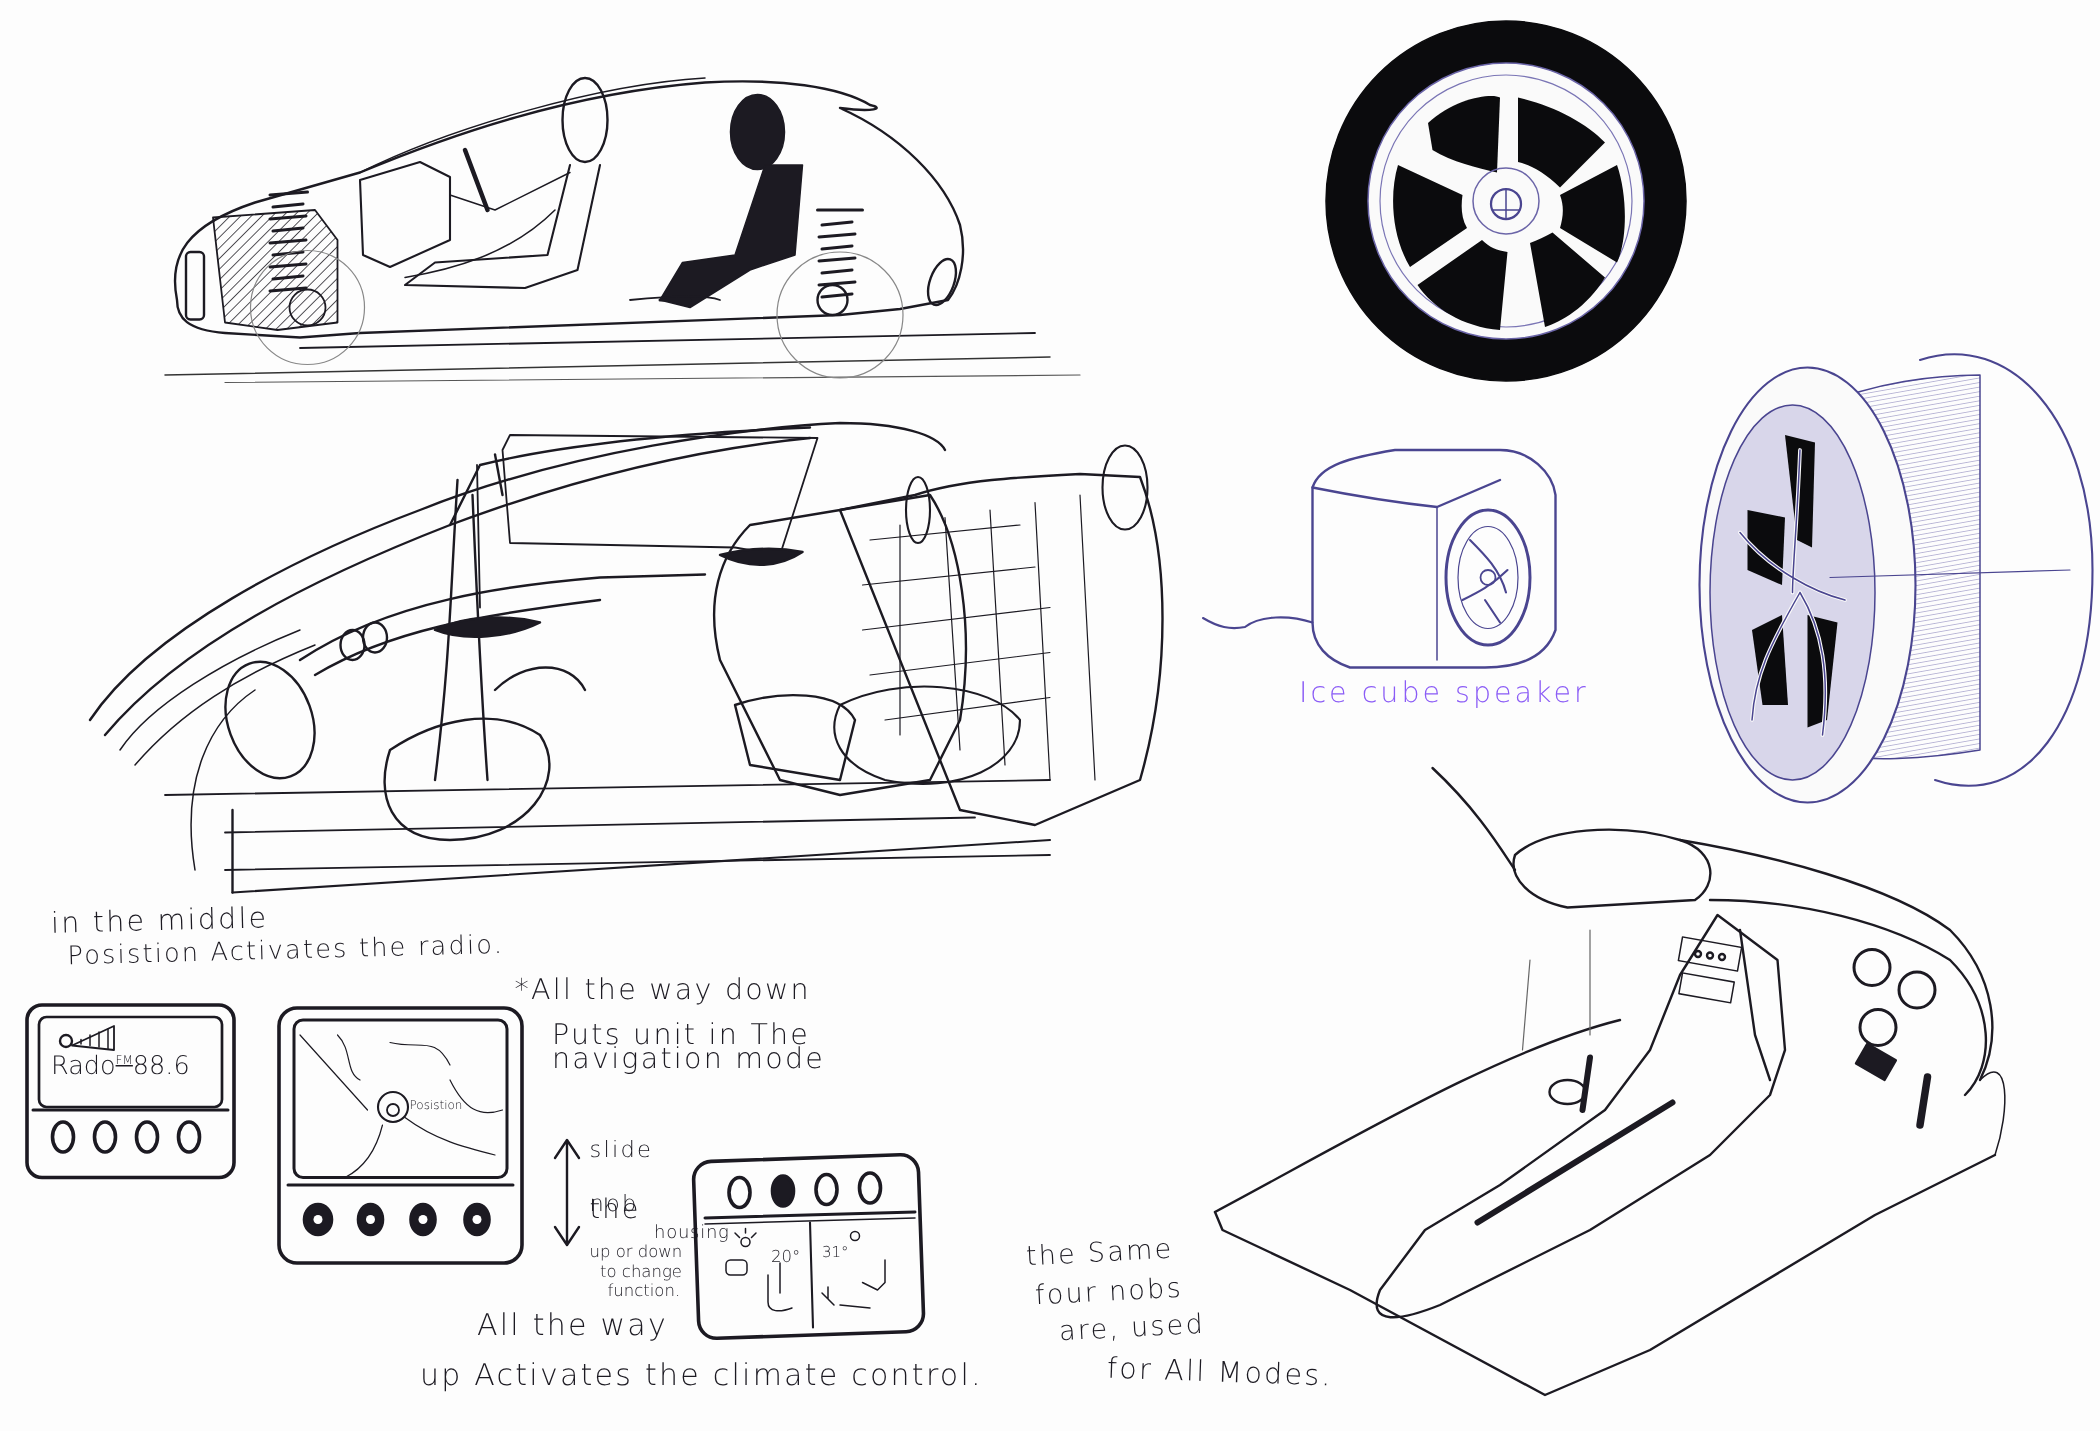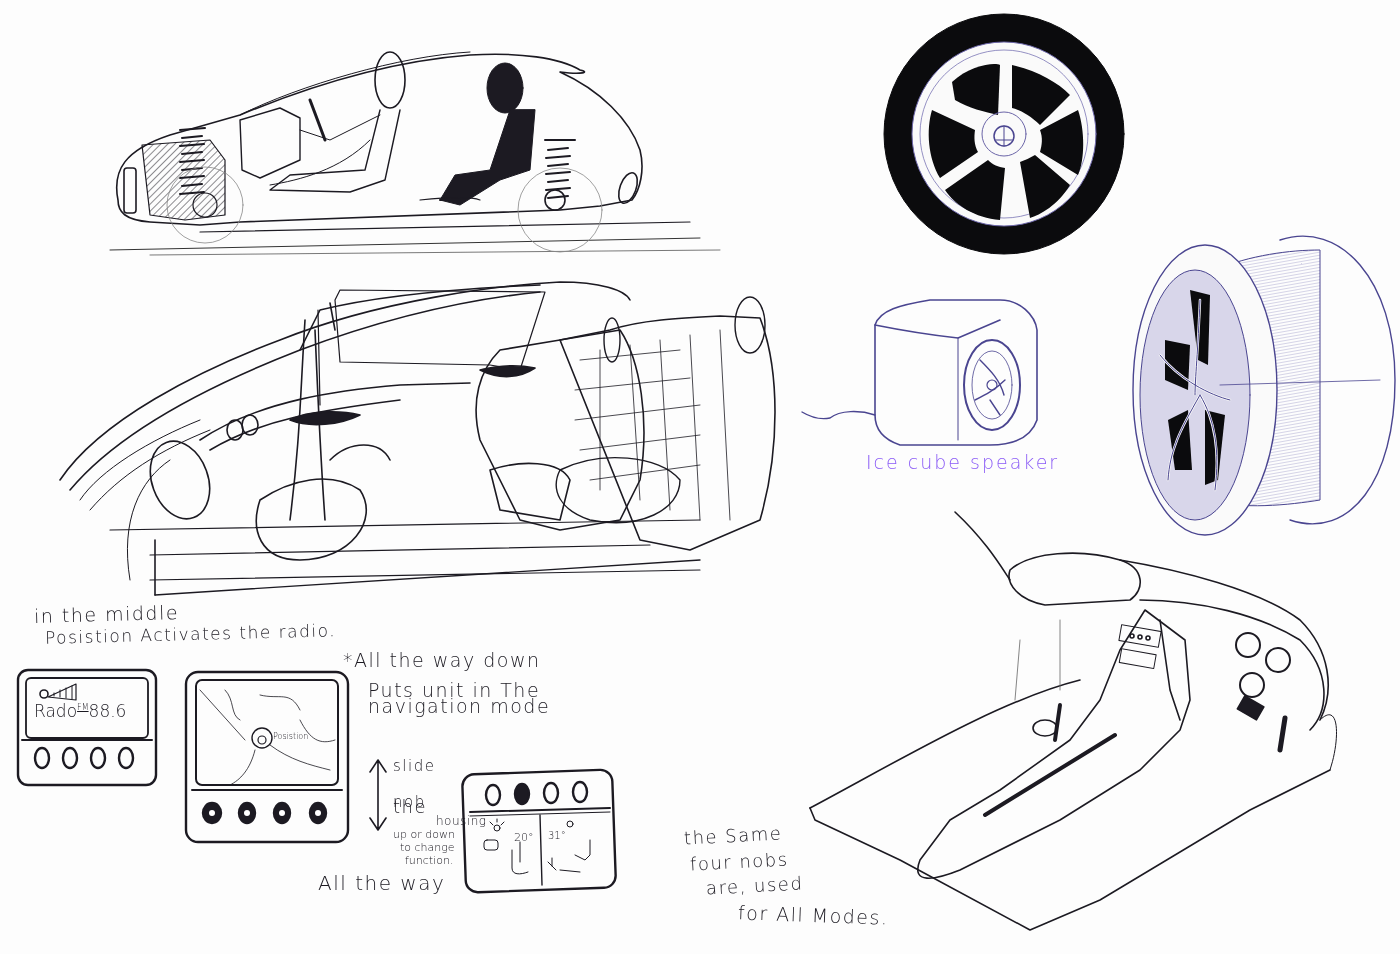--- a/index.html
+++ b/index.html
@@ -264,20 +264,21 @@
 
 <div class="note ink" style="left:393px;top:758px;font-size:15px;text-align:right;">slide</div>
 <div class="note ink" style="left:393px;top:797px;font-size:18px;">the</div>
 <div class="note ink" style="left:393px;top:794px;font-size:15px;">nob</div>
 <div class="note ink" style="left:393px;top:815px;font-size:12px;letter-spacing:0.5px;margin-left:43px;">housing</div>
 <div class="note ink" style="left:393px;top:829px;font-size:11px;letter-spacing:0px;">up or down</div>
 <div class="note ink" style="left:400px;top:842px;font-size:11px;letter-spacing:0px;">to change</div>
 <div class="note ink" style="left:405px;top:855px;font-size:11px;letter-spacing:0px;">function.</div>
 
 <div class="note ink" style="left:278px;top:872px;font-size:20px;margin-left:40px;">All   the  way</div>
+<div class="note ink" style="left:280px;top:905px;font-size:20px;">up   Activates  the  climate  control.</div>
 
 <div class="note ink rot-2" style="left:684px;top:826px;font-size:18px;">the Same</div>
 <div class="note ink rot-2" style="left:690px;top:852px;font-size:18px;">four nobs</div>
 <div class="note ink rot-2" style="left:706px;top:876px;font-size:18px;">are, used</div>
 <div class="note ink rot3" style="left:738px;top:905px;font-size:19px;">for All  Modes.</div>
 
 <div class="note blue" style="left:866px;top:452px;font-size:19px;letter-spacing:2px;">Ice cube speaker</div>
 
 <div class="note ink" style="left:34px;top:702px;font-size:17px;letter-spacing:0px;">
   <span>Rado</span><sup style="font-size:8px;text-decoration:underline;">FM</sup><span>88.6</span>

